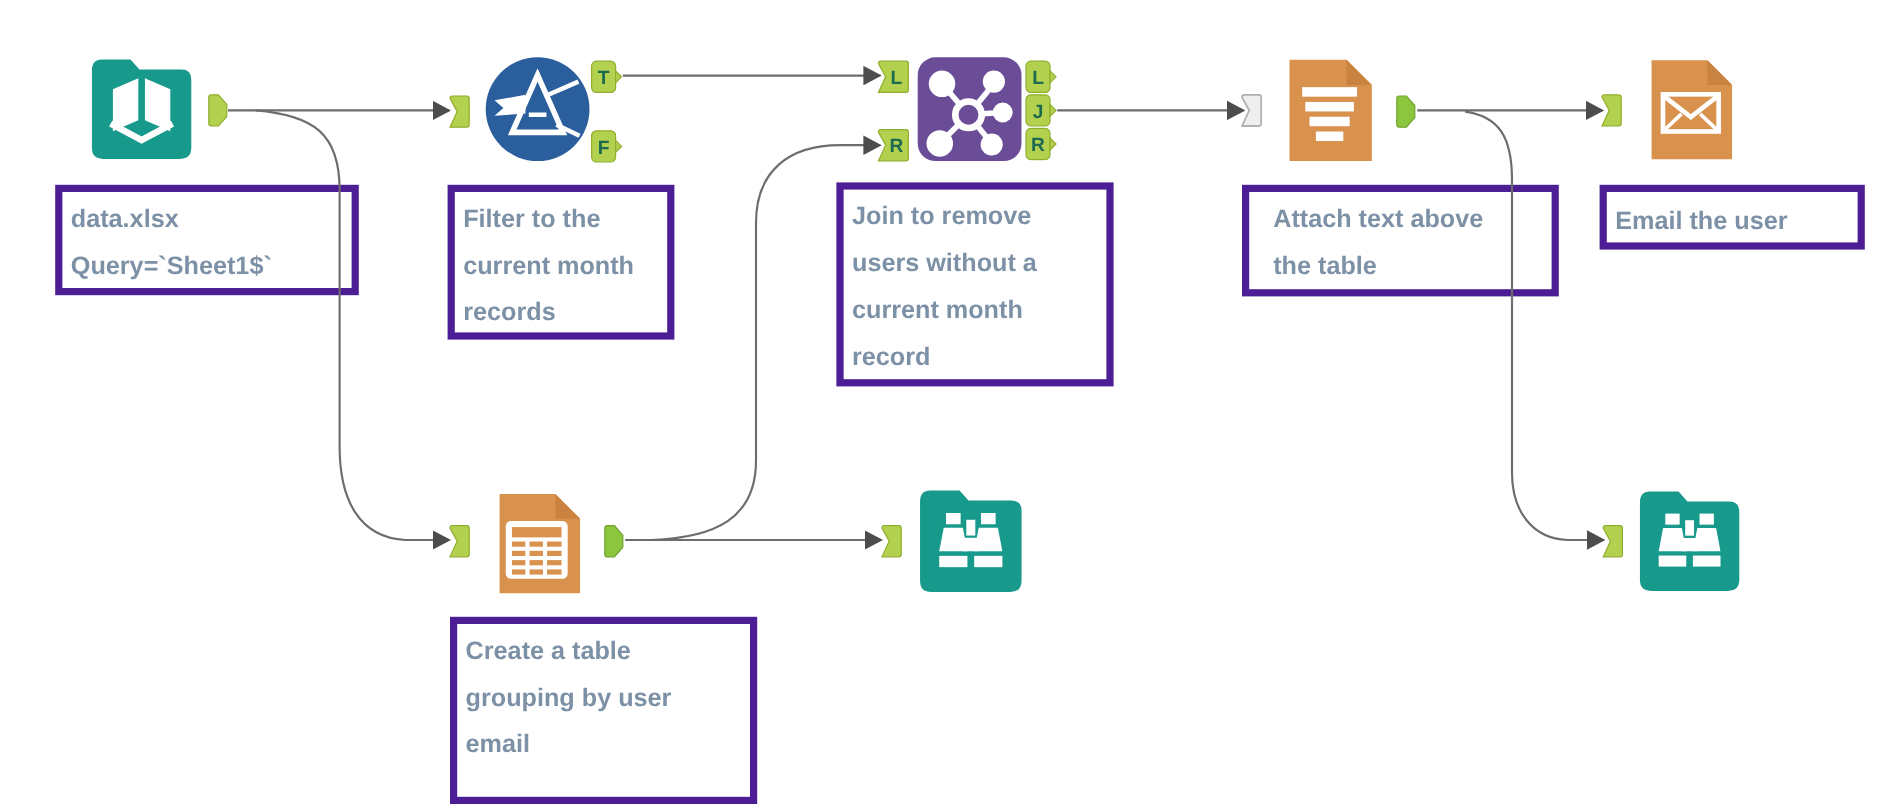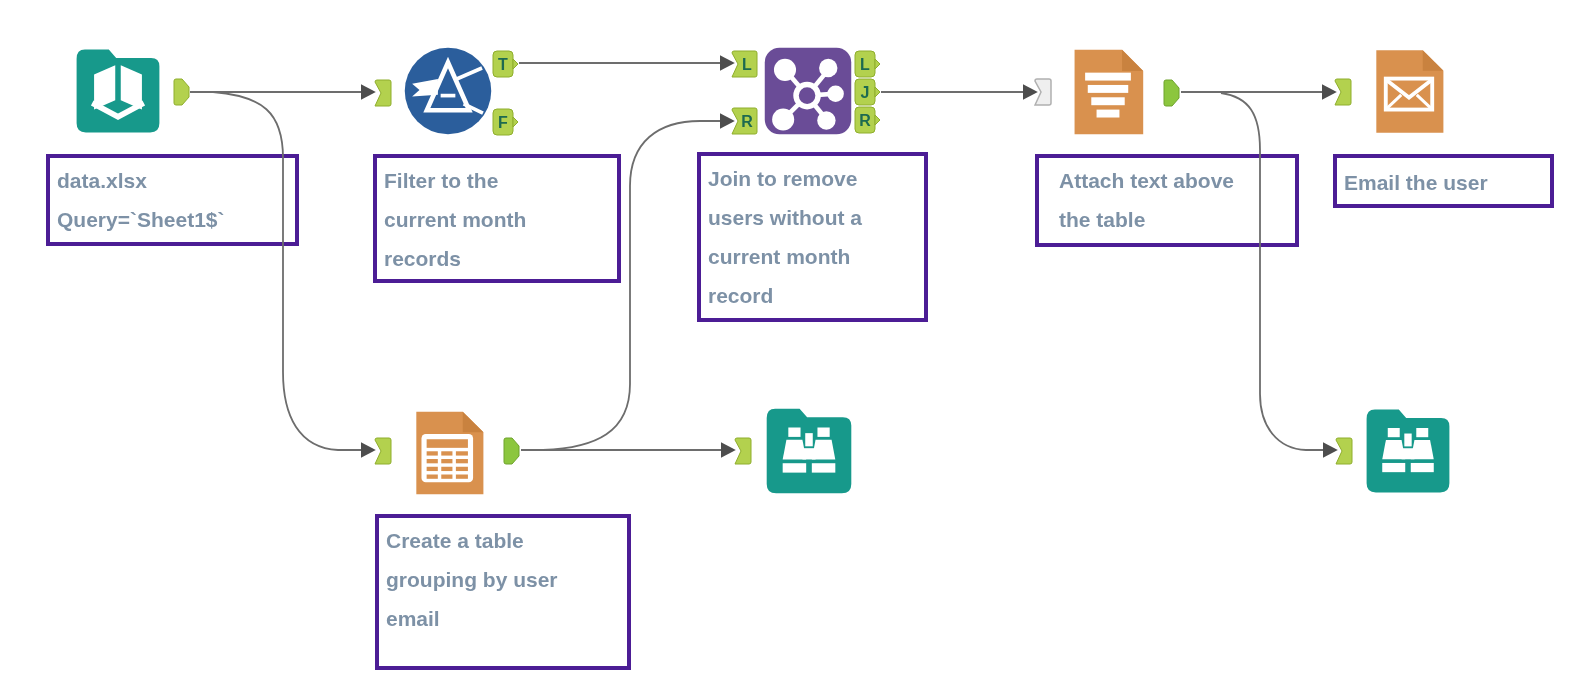--- a/index.html
+++ b/index.html
@@ -2,39 +2,39 @@
 <html><head>
 <meta charset="utf-8">
 <style>
   html,body{margin:0;padding:0;background:#ffffff;}
   .canvas{
     position:relative;width:1584px;height:676px;background:#ffffff;
     font-family:"Liberation Sans",sans-serif;overflow:hidden;
   }
   .anno{
     position:absolute;z-index:1;box-sizing:border-box;
-    background:#ffffff;border:4px solid #4c1d95;
+    background:#ffffff;border:6px solid #4c1d95;
     color:#7d91a6;font-weight:bold;font-size:21px;line-height:39px;
     padding:3px 7px;white-space:pre-line;overflow:hidden;
   }
   .wires{position:absolute;left:0;top:0;z-index:2;}
   .tool{position:absolute;z-index:3;}
   .tool svg{display:block;width:100%;height:100%;}
   .anchor{position:absolute;z-index:4;}
   .anchor text{font-family:"Liberation Sans",sans-serif;font-weight:bold;}
 </style>
 </head>
 <body>
 
 <div class="canvas">
 
   <div class="anno" style="left:46px;top:154px;width:253px;height:92px;">data.xlsx
 Query=`Sheet1$`</div>
 
-  <div class="anno" style="left:373px;top:154px;width:248px;height:129px;">Filter to the
+  <div class="anno" style="left:373px;top:154px;width:189px;height:129px;">Filter to the
 current month
 records</div>
 
   <div class="anno" style="left:697px;top:152px;width:231px;height:170px;">Join to remove
 users without a
 current month
 record</div>
 
   <div class="anno" style="left:1035px;top:154px;width:264px;height:93px;padding-left:20px;">Attach text above
 the table</div>

